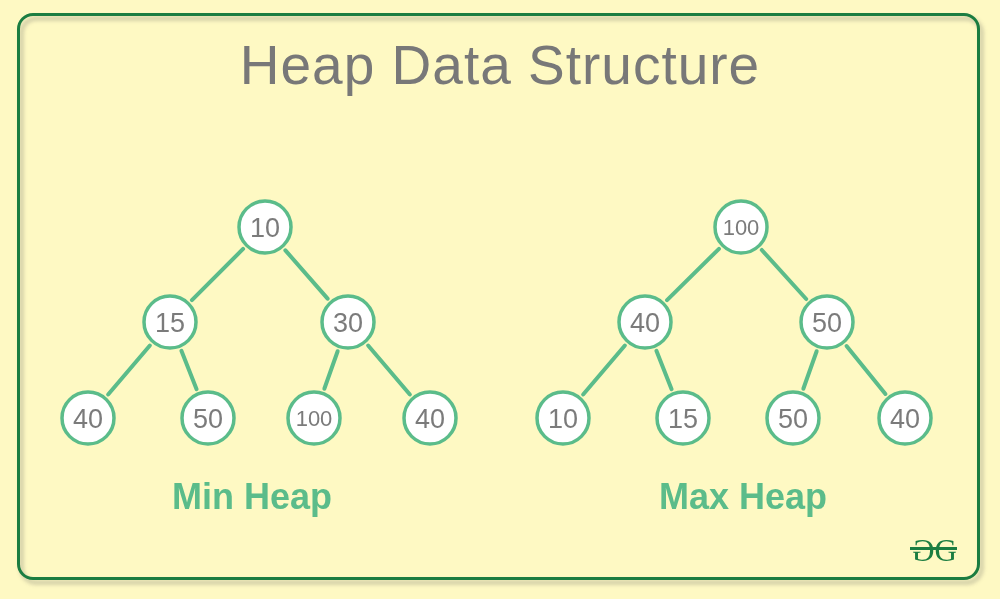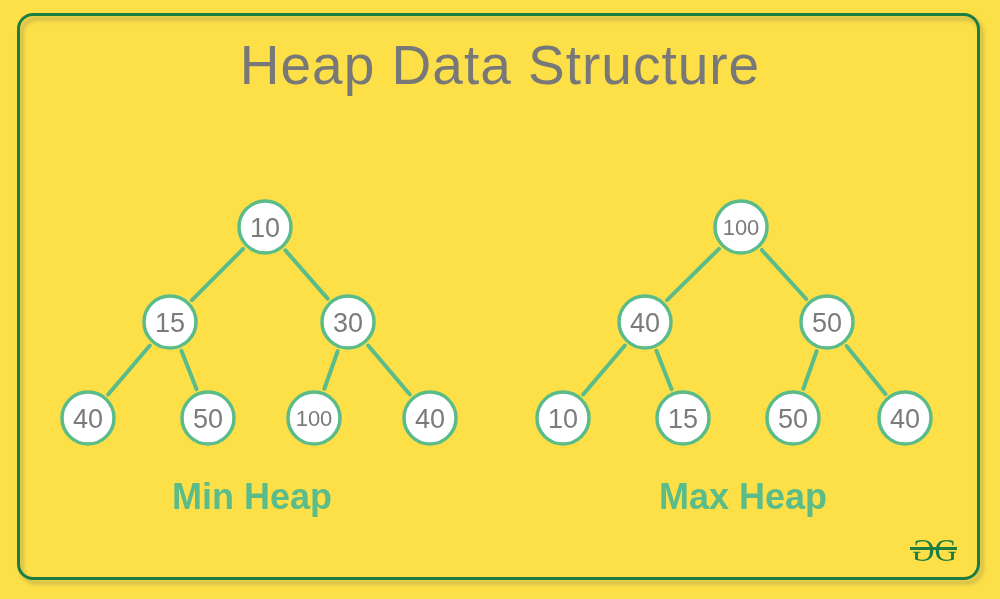--- a/index.html
+++ b/index.html
@@ -8,21 +8,21 @@
     width: 1000px;
     height: 599px;
     background: #ffffff;
     overflow: hidden;
     font-family: "Liberation Sans", sans-serif;
   }
   .canvas {
     position: relative;
     width: 1000px;
     height: 599px;
-    background: #fde047;
+    background: #fef9c3;
   }
   .frame {
     position: absolute;
     left: 17px;
     top: 13px;
     width: 963px;
     height: 567px;
     box-sizing: border-box;
     border: 3px solid var(--brand-green);
     border-radius: 16px;

